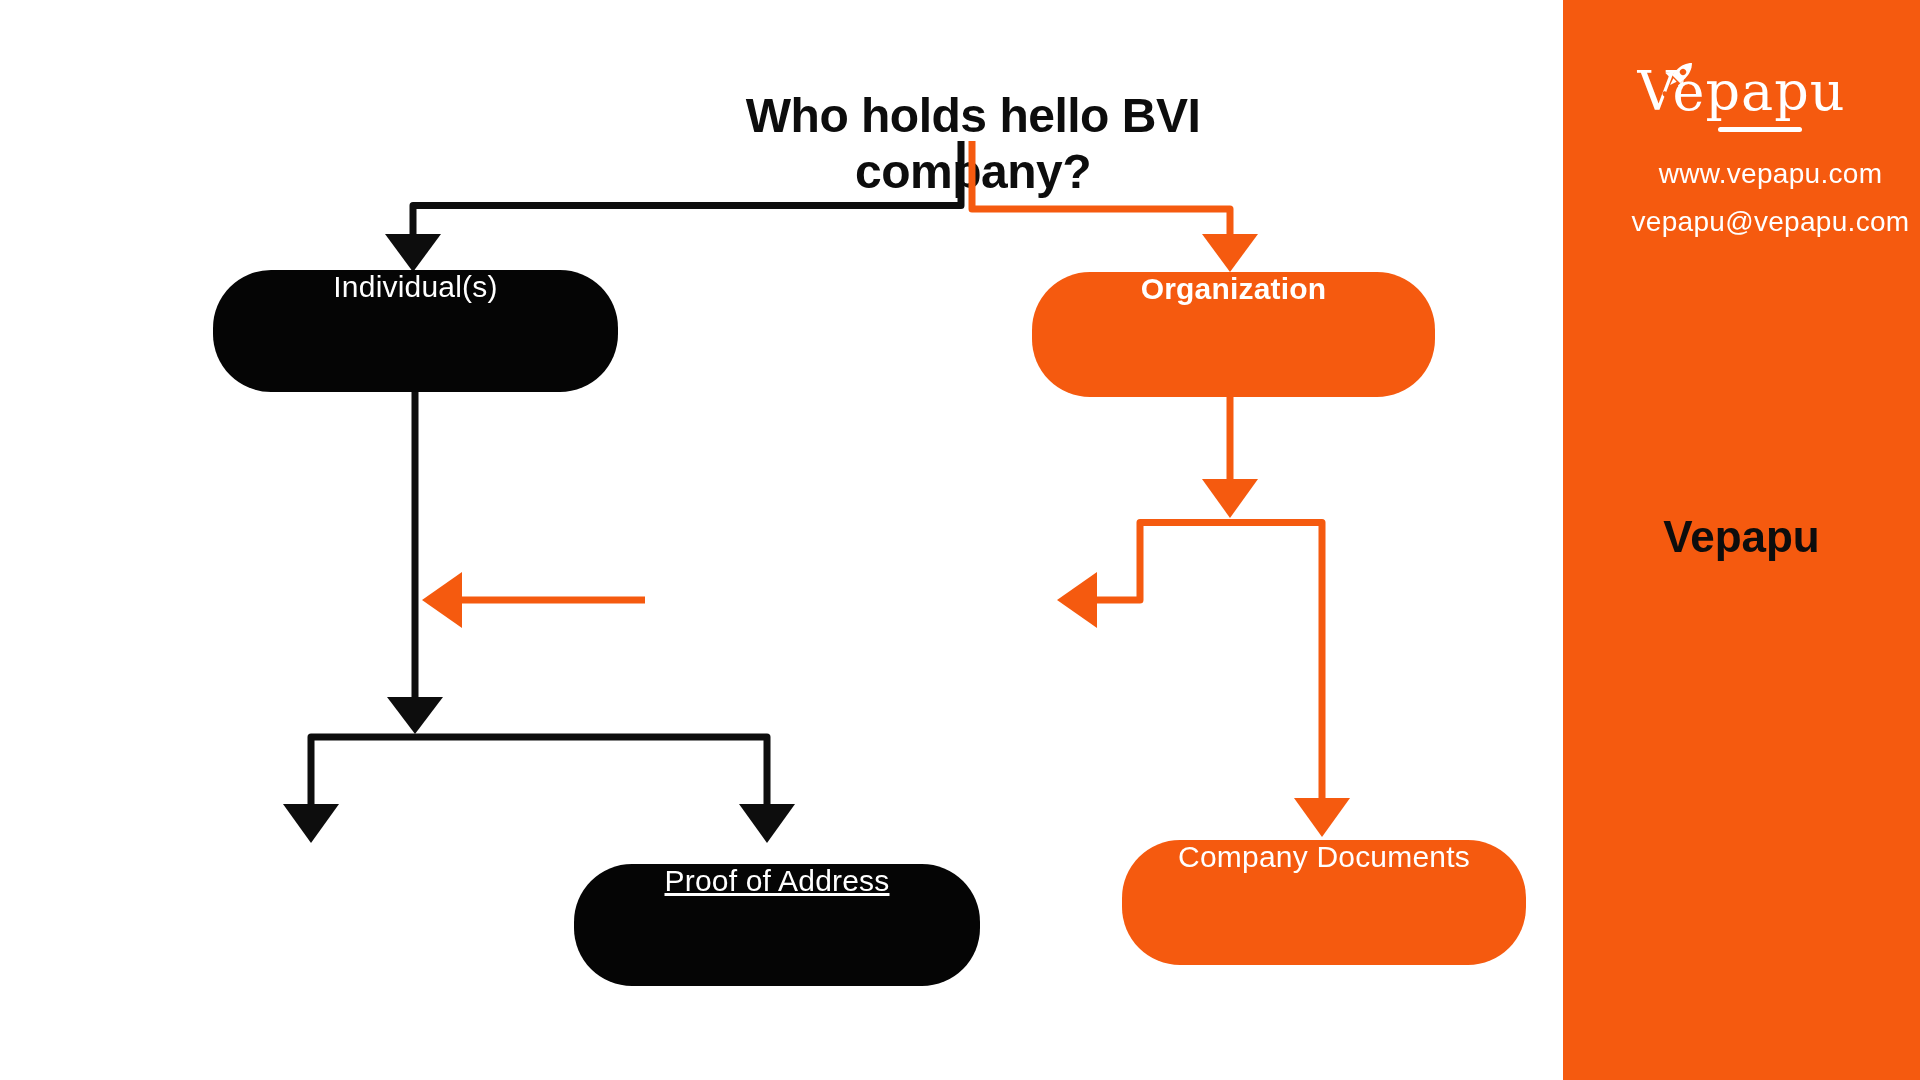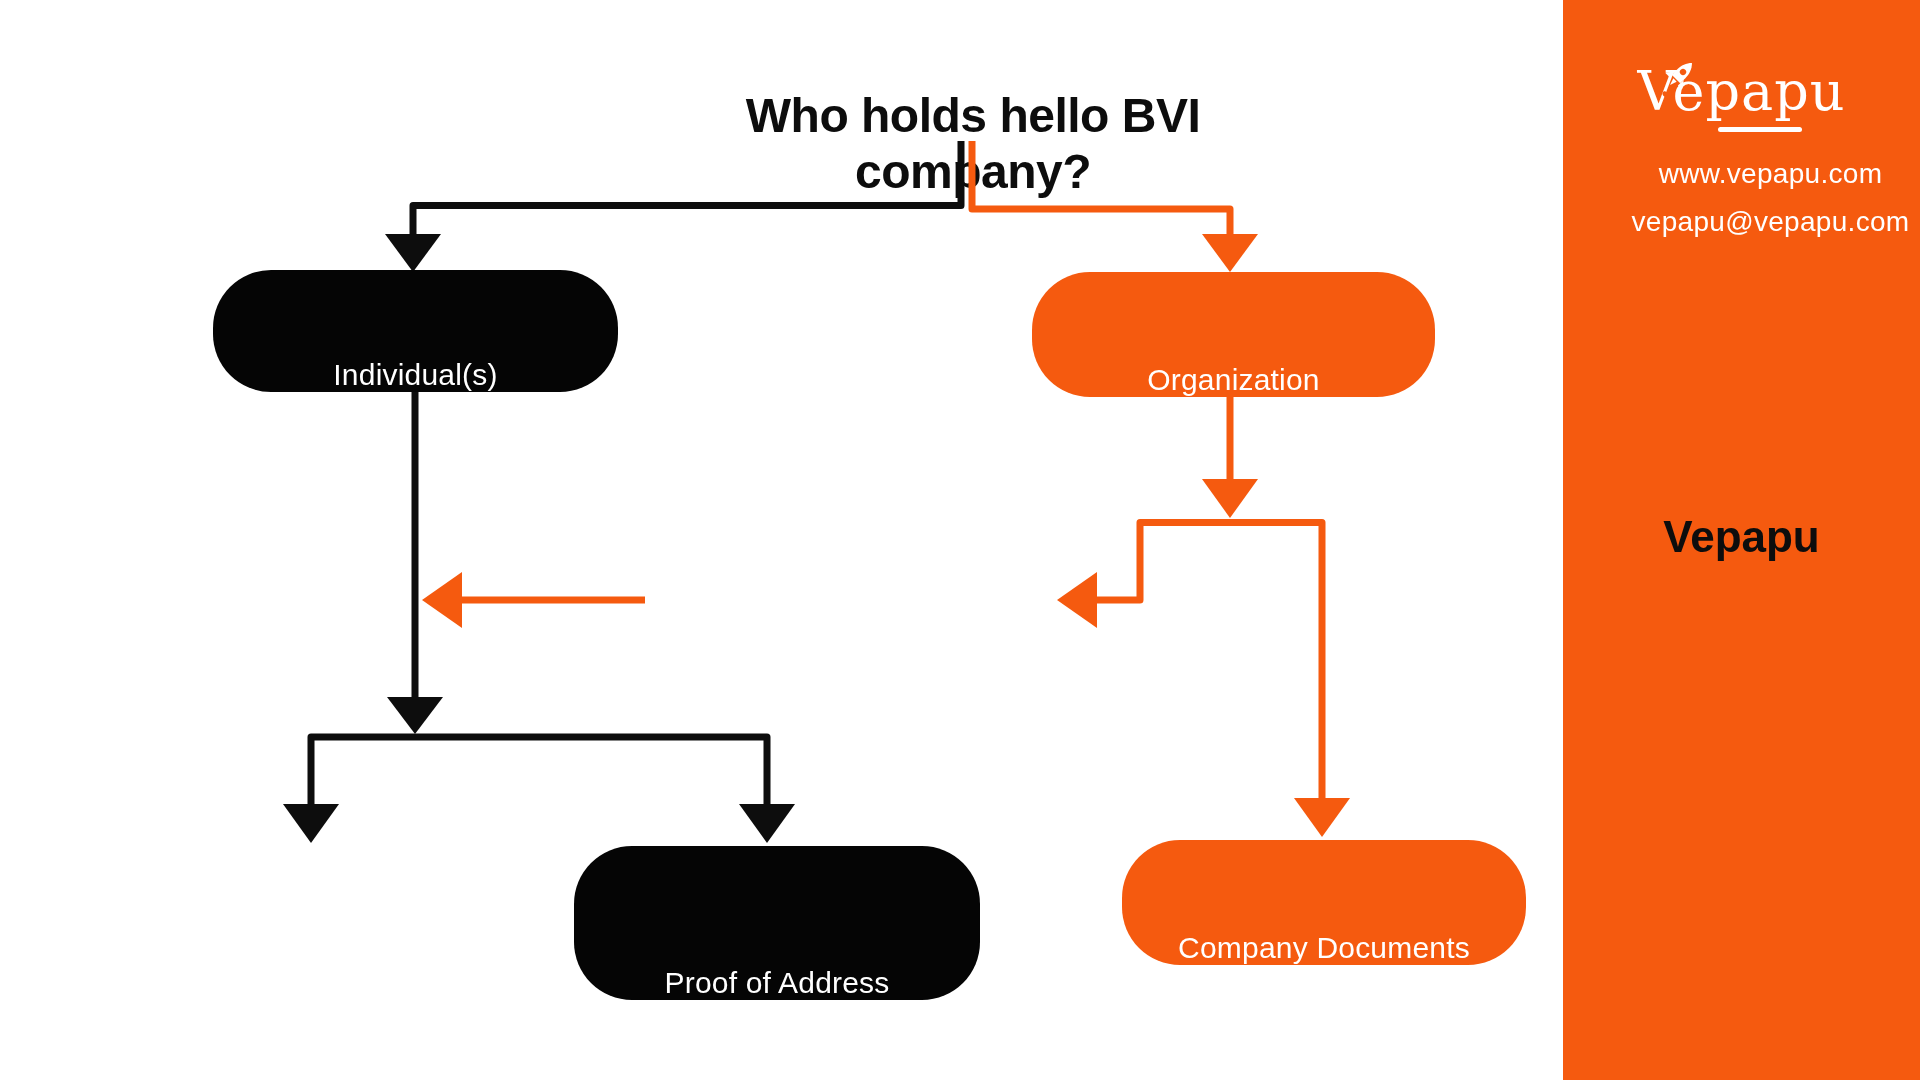--- a/index.html
+++ b/index.html
@@ -23,34 +23,34 @@
   }
   
   svg.connectors{position:absolute;left:0;top:0;}
   .ln-black{fill:none;stroke:#0d0d0d;stroke-width:7;stroke-linejoin:round;}
   .ln-orange{fill:none;stroke:var(--orange,#F55A0F);stroke-width:7;stroke-linejoin:round;}
   .ah-black{fill:#0d0d0d;}
   .ah-orange{fill:var(--orange,#F55A0F);}
   
   .node{
     position:absolute;
-    display:flex;align-items:flex-end;justify-content:center;
+    display:flex;align-items:flex-start;justify-content:center;
     border-radius:58px;
     color:#ffffff;
     font-size:30px;
     letter-spacing:0.2px;
     text-align:center;
   }
   .node.black{background:#050505;}
   .node.orange{background:var(--orange,#F55A0F);}
   .node-individual       {left:213px;top:270px;width:405px;height:122px;}
-  .node-organization     {left:1032px;top:272px;width:403px;height:125px;}
+  .node-organization     {left:1032px;top:272px;width:403px;height:125px;font-weight:bold;}
   .node-members          {left:645px;top:540px;width:408px;height:125px;}
   .node-proof-identity   {left:106px;top:846px;width:406px;height:122px;}
-  .node-proof-address    {left:574px;top:846px;width:406px;height:154px;}
+  .node-proof-address    {left:574px;top:864px;width:406px;height:122px;text-decoration:underline;}
   .node-company          {left:1122px;top:840px;width:404px;height:125px;}
   
   .sidebar{
     position:absolute;
     left:1563px;top:0;width:357px;height:1080px;
     background:var(--orange,#F55A0F);
   }
   .logo{
     position:absolute;
     left:0;top:62px;width:357px;

